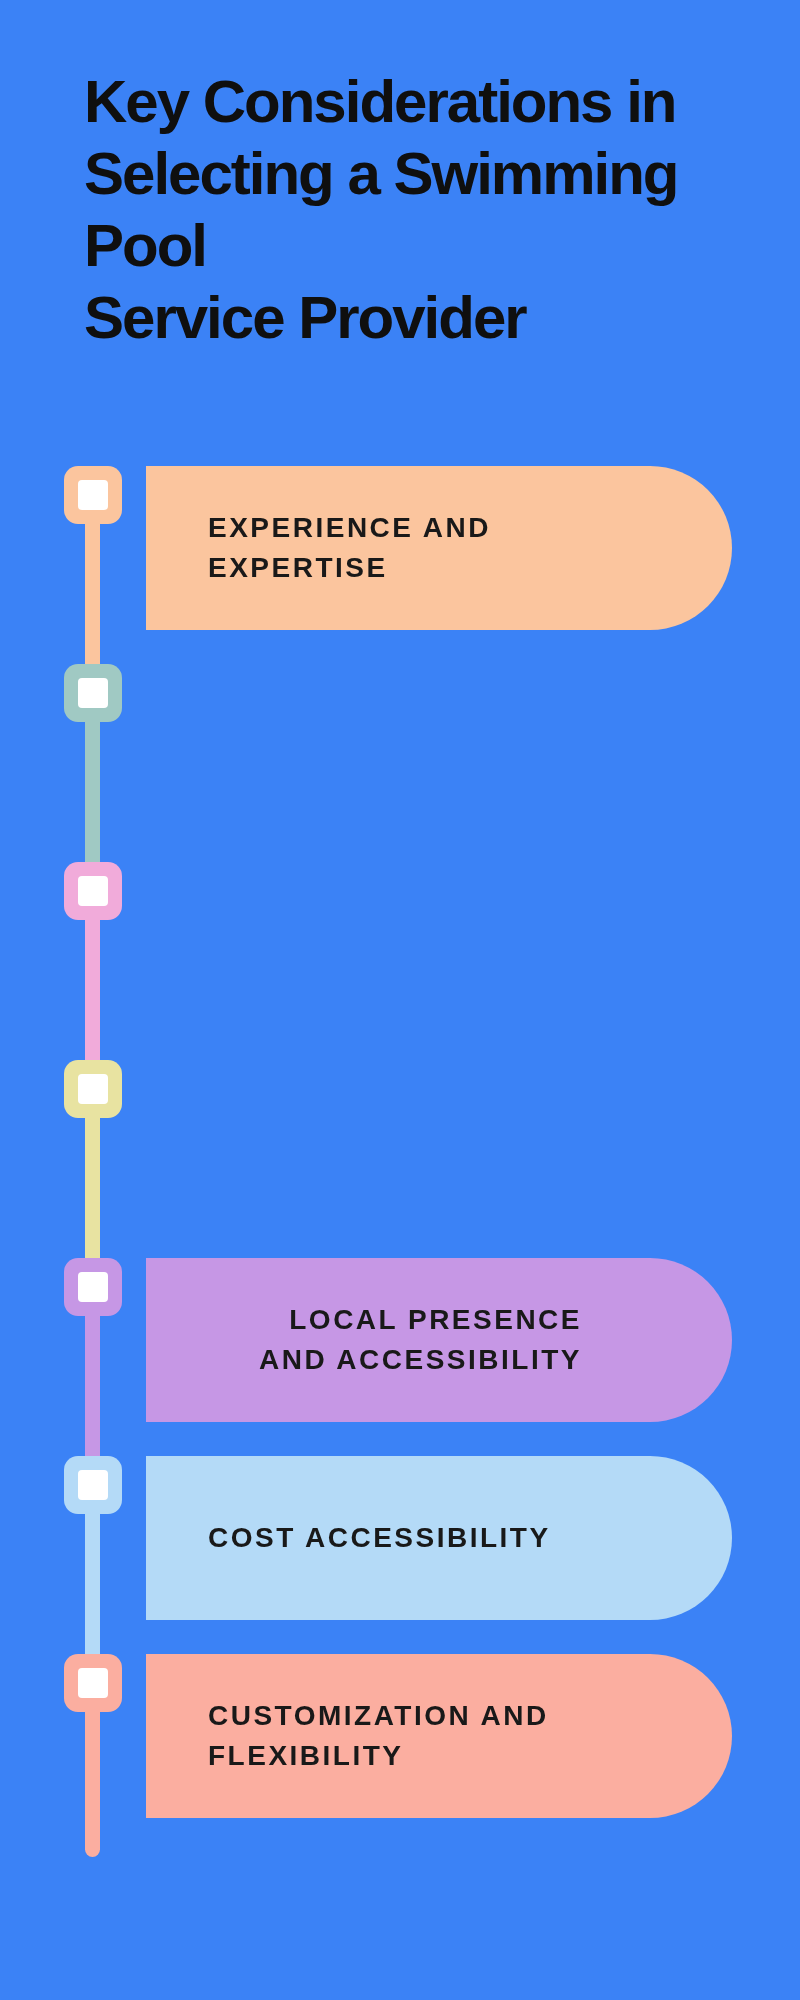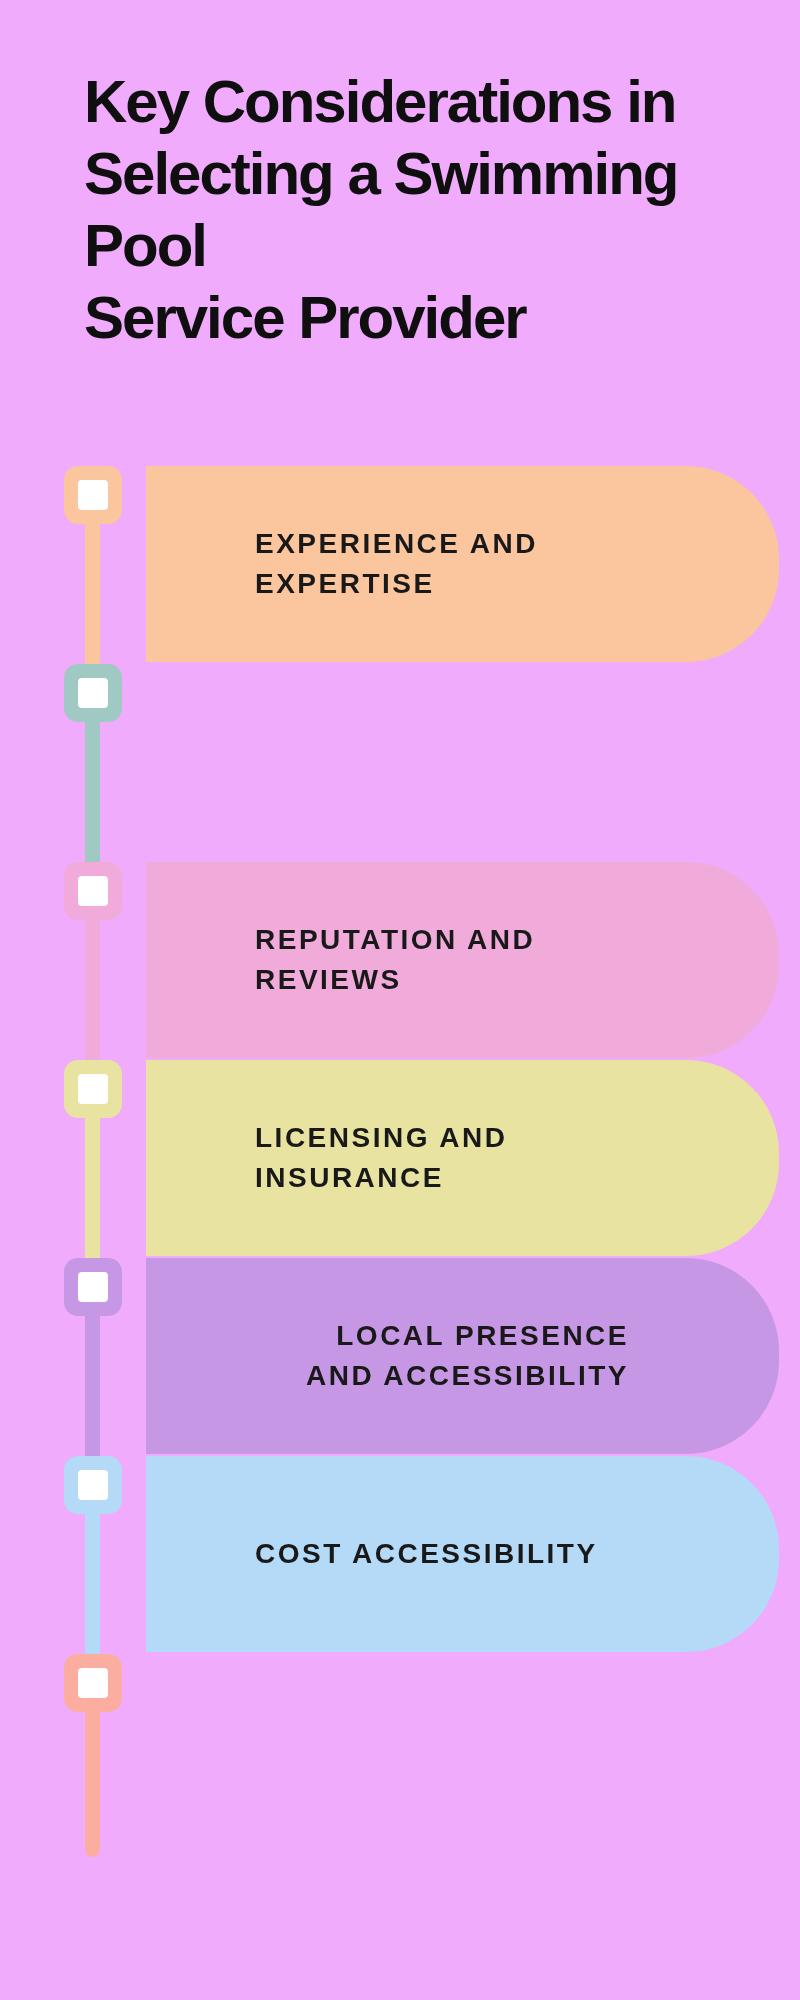--- a/index.html
+++ b/index.html
@@ -4,21 +4,21 @@
 <style>
   html, body {
     margin: 0;
     padding: 0;
     background: #ffffff;
   }
   .canvas {
     position: relative;
     width: 800px;
     height: 2000px;
-    background: #f0abfc;
+    background: #3b82f6;
     overflow: hidden;
     font-family: "Liberation Sans", sans-serif;
   }
   .title {
     position: absolute;
     left: 84px;
     top: 66px;
     margin: 0;
     font-size: 60px;
     line-height: 72px;
@@ -65,26 +65,25 @@
   }
   .row.last .connector {
     height: 145px;
     border-radius: 0 0 8px 8px;
   }
   .pill {
     position: absolute;
     left: 146px;
     top: 0;
     width: 586px;
-    height: 196px;
+    height: 164px;
     border-radius: 0 93px 93px 0;
     background: var(--c);
     display: flex;
     align-items: center;
-    padding-left: 47px;
   }
   .label {
     padding-left: 62px;
     font-size: 28px;
     font-weight: 700;
     line-height: 40px;
     letter-spacing: 2.5px;
     color: #191919;
     white-space: pre-line;
   }
@@ -121,35 +120,27 @@
       <div class="marker-hole"></div>
     </div>
     <div class="connector"></div>
   </div>
 
   <div class="row" style="--c: #F1ABDA;">
     <div class="marker">
       <div class="marker-hole"></div>
     </div>
     <div class="connector"></div>
-    <div class="pill">
-      <div class="label">REPUTATION AND
-REVIEWS</div>
-    </div>
   </div>
 
   <div class="row" style="--c: #E8E3A1;">
     <div class="marker">
       <div class="marker-hole"></div>
     </div>
     <div class="connector"></div>
-    <div class="pill">
-      <div class="label">LICENSING AND
-INSURANCE</div>
-    </div>
   </div>
 
   <div class="row center" style="--c: #C697E5;">
     <div class="marker">
       <div class="marker-hole"></div>
     </div>
     <div class="connector"></div>
     <div class="pill">
       <div class="label">LOCAL PRESENCE
 AND ACCESSIBILITY</div>
@@ -164,15 +155,19 @@
     <div class="pill">
       <div class="label">COST ACCESSIBILITY</div>
     </div>
   </div>
 
   <div class="row last" style="--c: #FBAEA0;">
     <div class="marker">
       <div class="marker-hole"></div>
     </div>
     <div class="connector"></div>
+    <div class="pill">
+      <div class="label">CUSTOMIZATION AND
+FLEXIBILITY</div>
+    </div>
   </div>
 </div>
 </div>
 
 </body></html>

